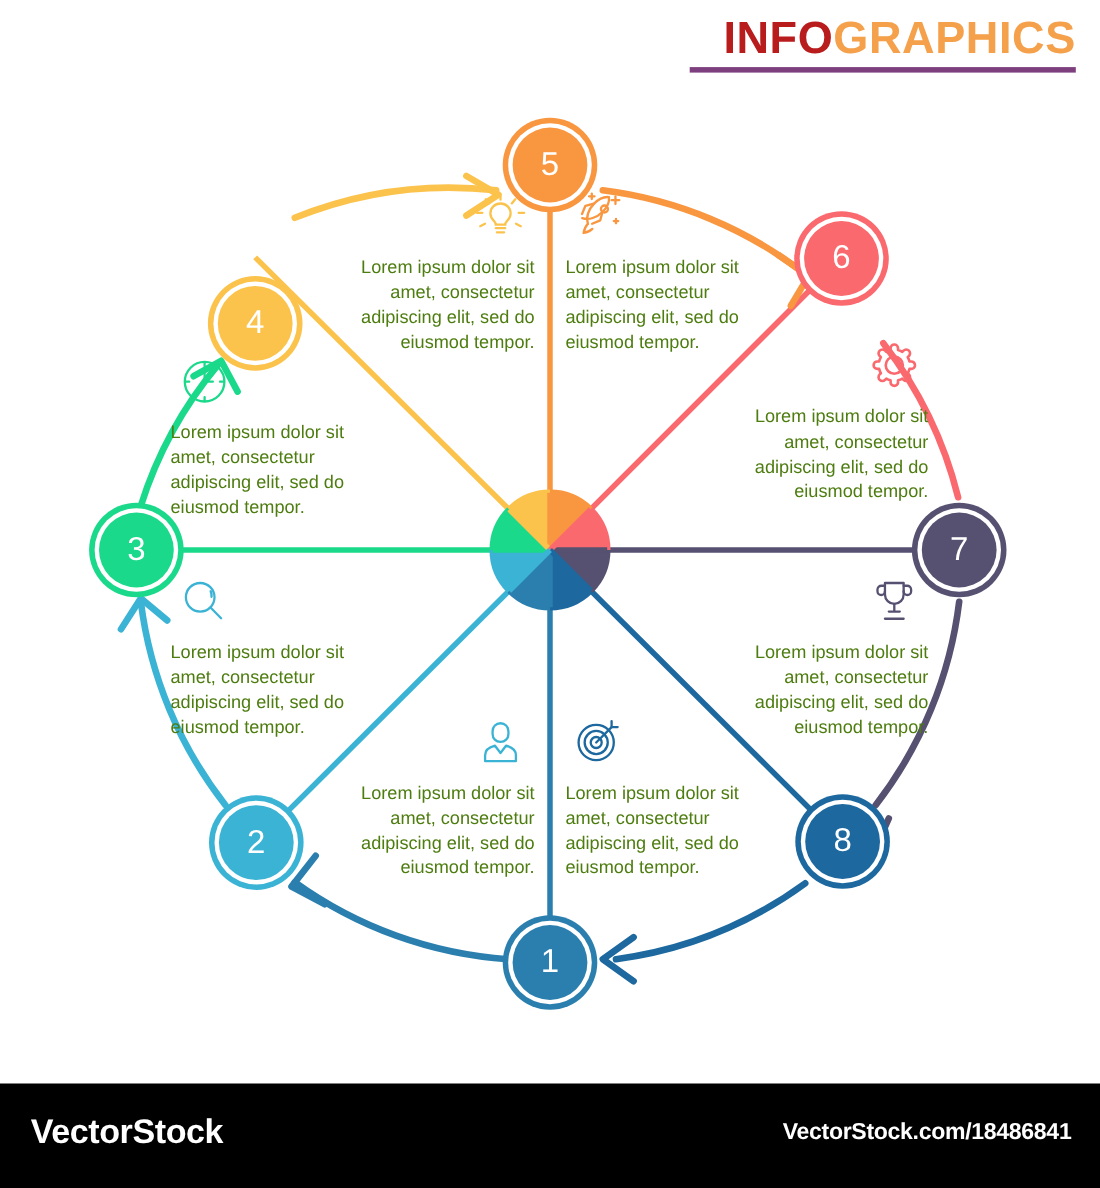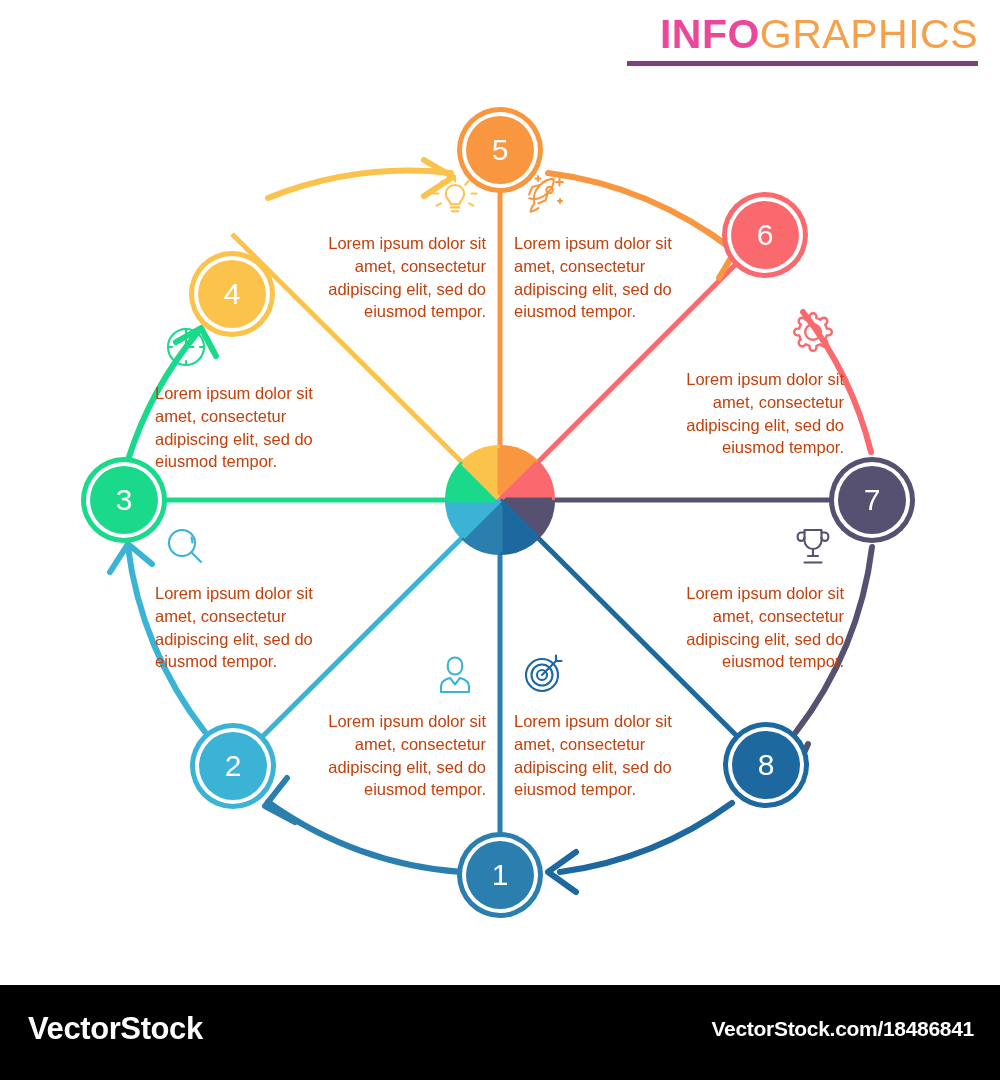--- a/index.html
+++ b/index.html
@@ -24,22 +24,22 @@
     right: 22px;
     text-align: right;
     line-height: 1;
   }
   #header .wordmark {
     font-size: 41px;
     font-weight: 700;
     letter-spacing: 0.5px;
     white-space: nowrap;
   }
-  #header .wm-info { color: #ec4899; }
-  #header .wm-graphics { color: #f5a04a; font-weight: 400; }
+  #header .wm-info { color: #b91c1c; }
+  #header .wm-graphics { color: #f5a04a; font-weight: 700; }
   #header .rule {
     margin-top: 6px;
     height: 5px;
     width: 351px;
     background: #7e3f7e;
   }
 
   
   #stage {
     position: absolute;
@@ -83,21 +83,21 @@
     display: flex;
     align-items: flex-end;
     justify-content: center;
     margin-bottom: 10px;
   }
   .seg .ico.left   { justify-content: flex-start; }
   .seg .ico.right  { justify-content: flex-end; }
   .seg .body {
     font-size: 16.5px;
     line-height: 1.38;
-    color: #c2410c;
+    color: #4d7c0f;
   }
   .seg .body.t-left  { text-align: left; }
   .seg .body.t-right { text-align: right; }
 
   
   #watermark {
     position: absolute;
     left: 0;
     bottom: 0;
     width: 1000px;

